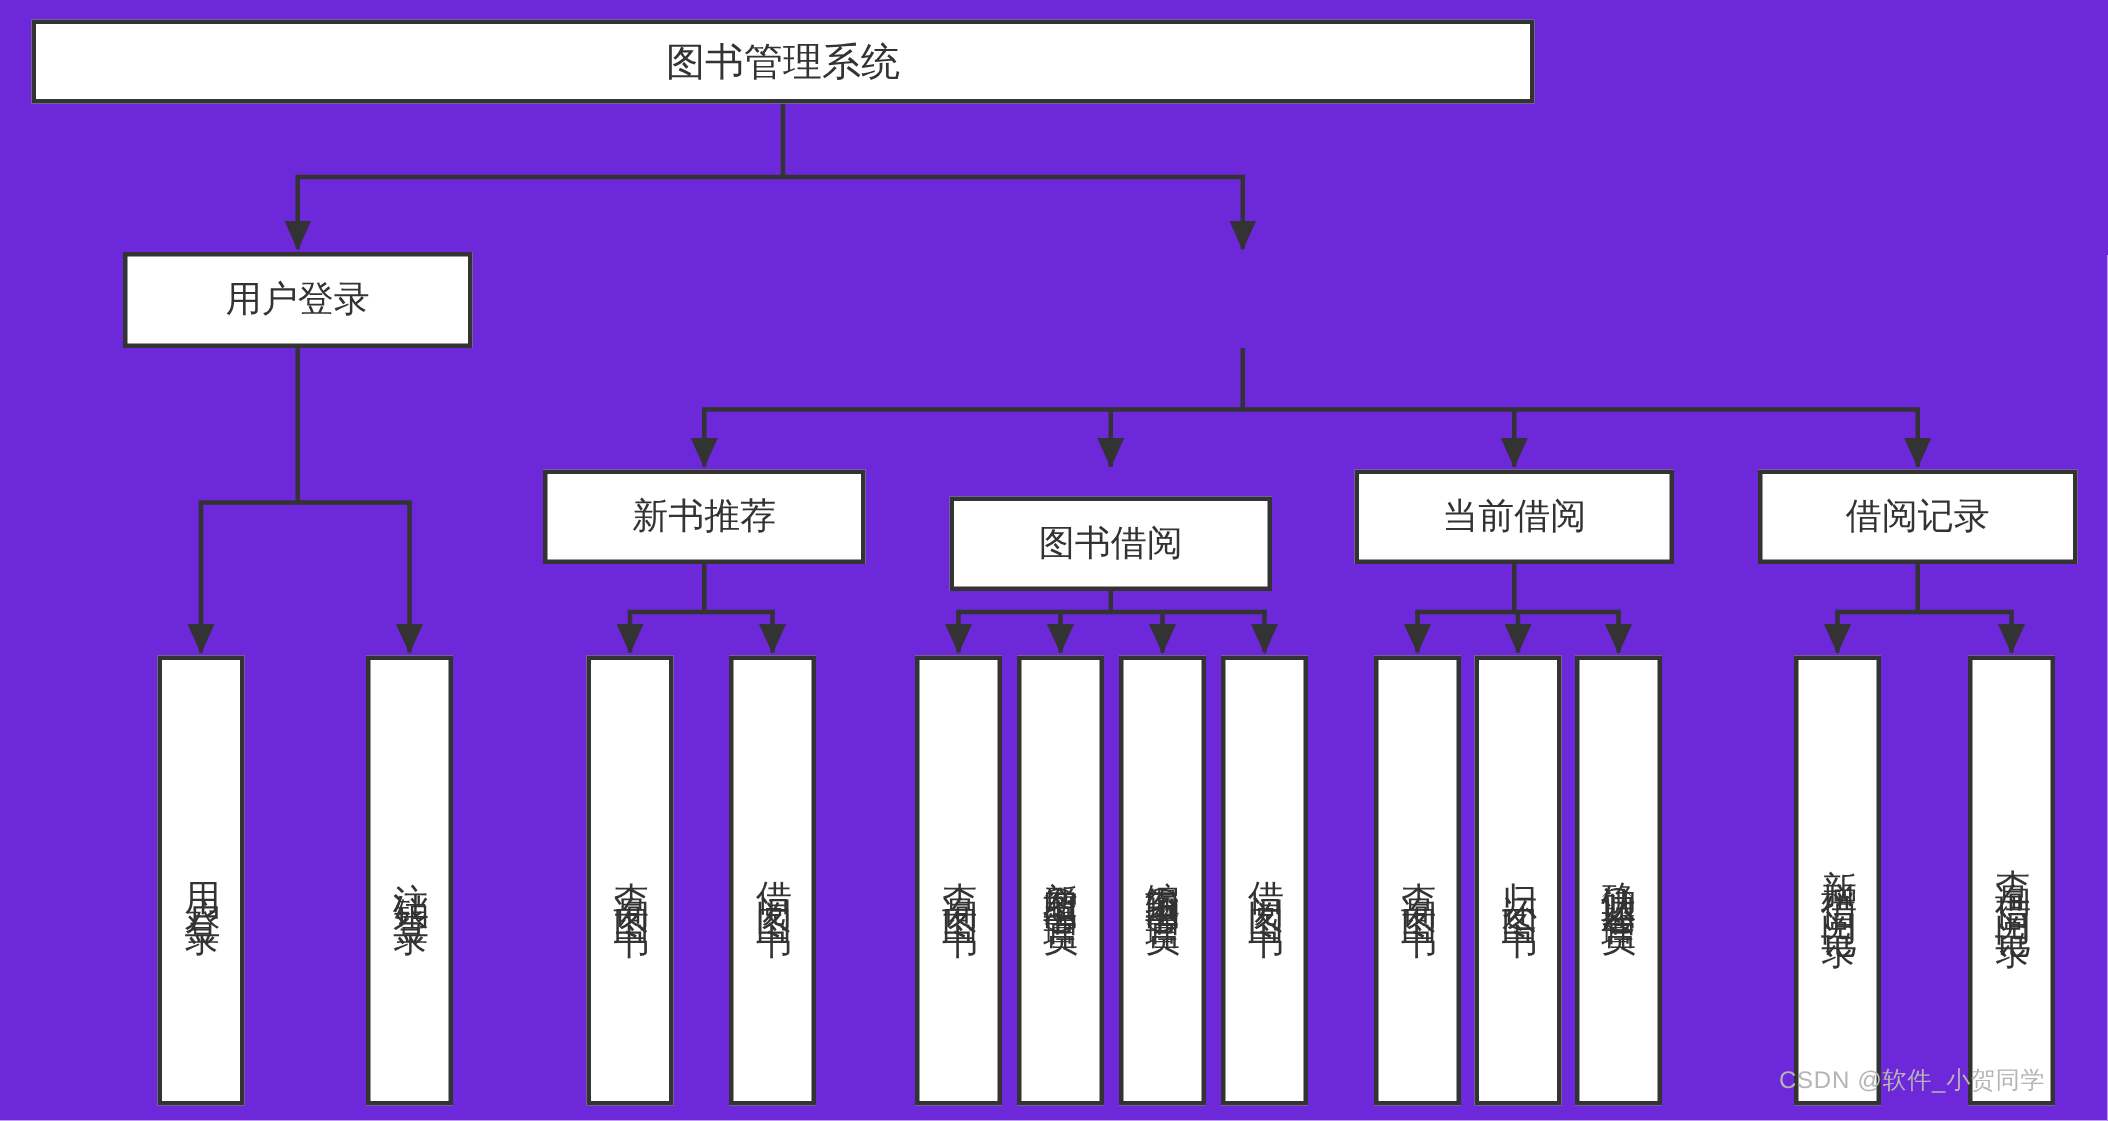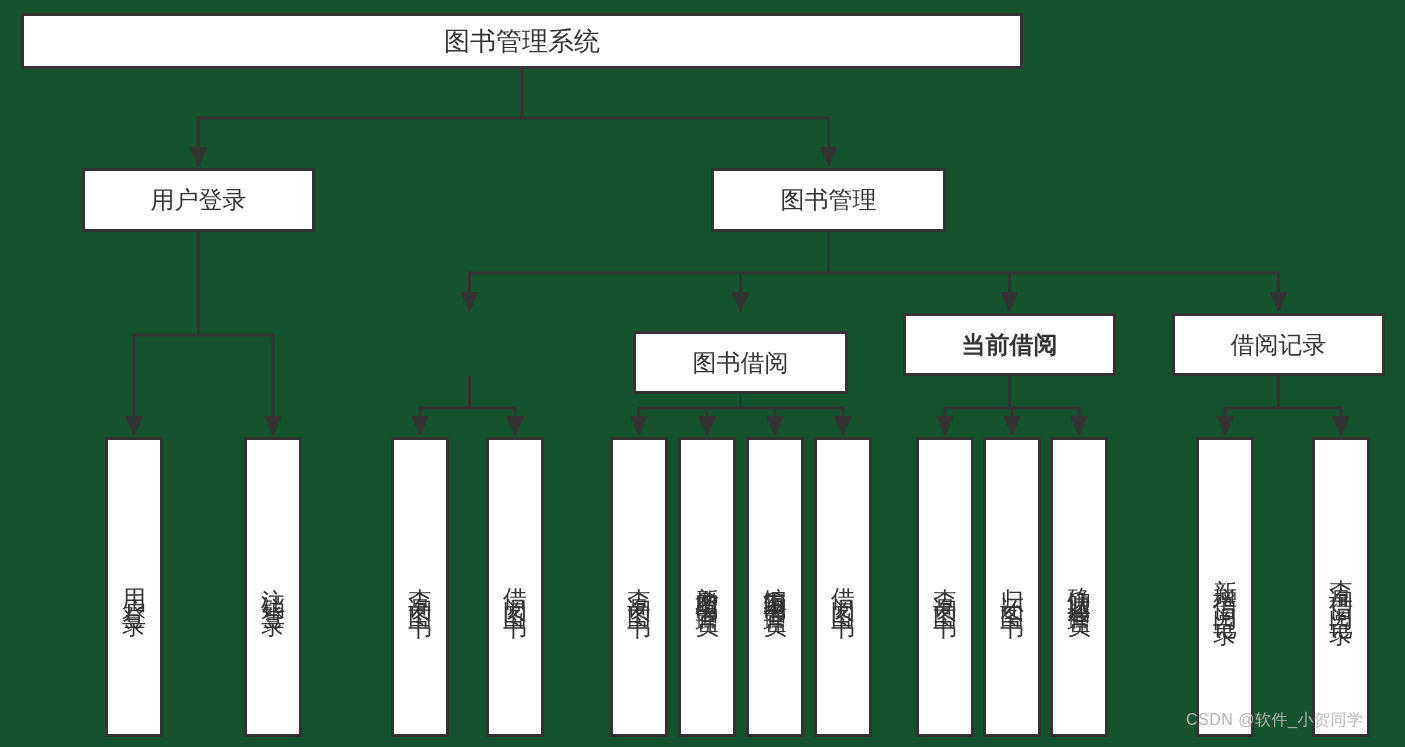--- a/index.html
+++ b/index.html
@@ -1,20 +1,20 @@
 <!DOCTYPE html>
 <html><head>
 <meta charset="utf-8">
 <style>
   html, body { margin: 0; padding: 0; background: #ffffff; }
   #canvas {
     position: relative;
     width: 1405px;
     height: 747px;
-    background: #14532d;
+    background: #6d28d9;
     font-family: "Liberation Sans", sans-serif;
     overflow: hidden;
   }
   #wires { position: absolute; left: 0; top: 0; }
   .node {
     position: absolute;
     box-sizing: border-box;
     border: 3px solid #333333;
     background: #ffffff;
     color: #333333;
@@ -96,24 +96,24 @@
       <line x1="1012" y1="408" x2="1012" y2="435" marker-end="url(#arr)"></line>
       <line x1="1079" y1="408" x2="1079" y2="435" marker-end="url(#arr)"></line>
       <line x1="1225" y1="408" x2="1225" y2="435" marker-end="url(#arr)"></line>
       <line x1="1341" y1="408" x2="1341" y2="435" marker-end="url(#arr)"></line>
     </g>
   </svg>
 
   <div class="node root-node" style="left:21px; top:13px; width:1002px; height:56px;">图书管理系统</div>
 
   <div class="node h-node" style="left:82px; top:168px; width:233px; height:64px;">用户登录</div>
-  <div class="node h-node" style="left:711px; top:168px; width:235px; height:64px;">图书管理</div>
 
+  <div class="node h-node" style="left:362px; top:313px; width:215px; height:63px;">新书推荐</div>
   <div class="node h-node" style="left:633px; top:331px; width:215px; height:63px;">图书借阅</div>
-  <div class="node h-node" style="left:903px; top:313px; width:213px; height:63px;font-weight:bold;">当前借阅</div>
+  <div class="node h-node" style="left:903px; top:313px; width:213px; height:63px;">当前借阅</div>
   <div class="node h-node" style="left:1172px; top:313px; width:213px; height:63px;">借阅记录</div>
 
   <div class="node v-node" style="left:105px; top:437px; width:58px; height:300px;">用户登录</div>
   <div class="node v-node" style="left:244px; top:437px; width:58px; height:300px;">注销登录</div>
 
   <div class="node v-node" style="left:391px; top:437px; width:58px; height:300px;">查询图书</div>
   <div class="node v-node" style="left:486px; top:437px; width:58px; height:300px;">借阅图书</div>
 
   <div class="node v-node" style="left:610px; top:437px; width:58px; height:300px;">查询图书</div>
   <div class="node v-node long" style="left:678px; top:437px; width:58px; height:300px;">新增图书（管理员）</div>

